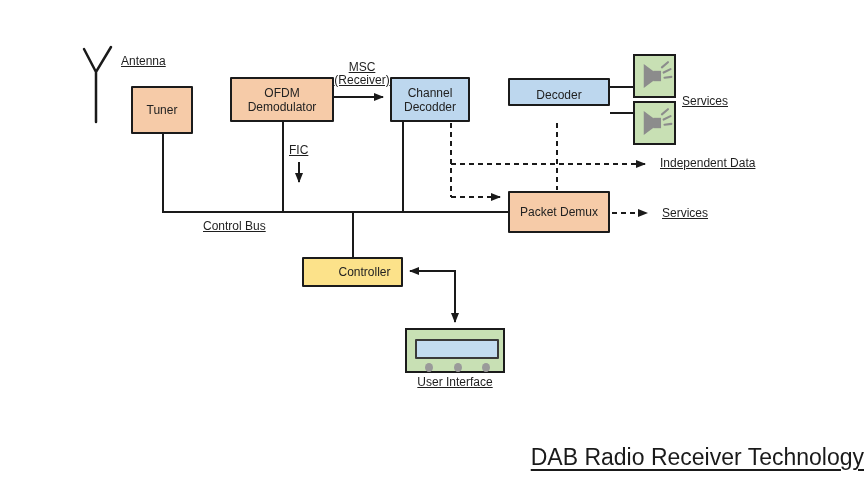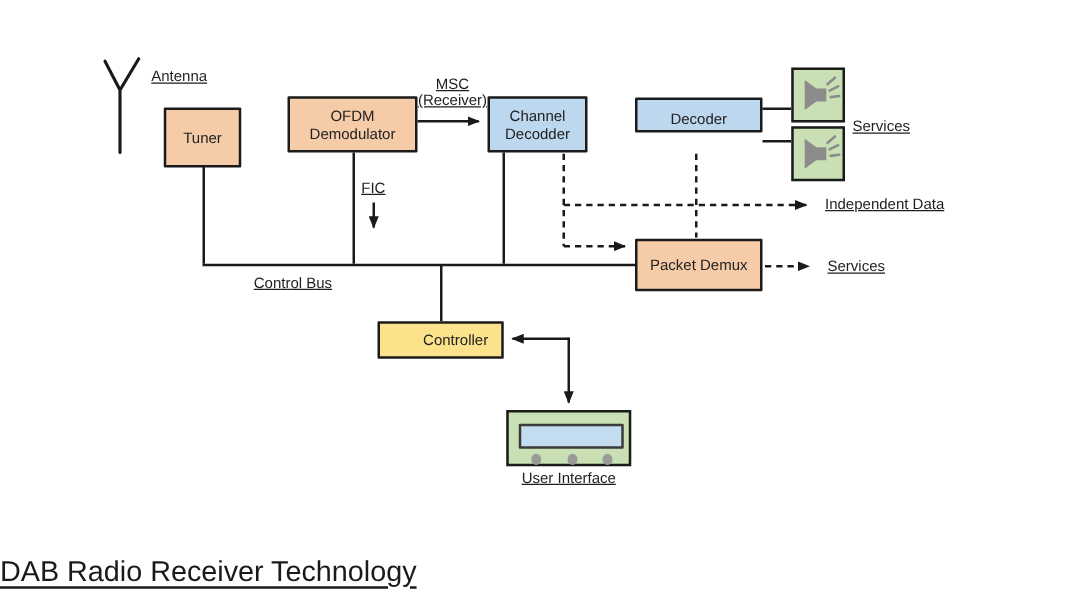--- a/index.html
+++ b/index.html
@@ -97,21 +97,21 @@
   #lbl-bus       { left: 169px; top: 220px; margin-left: 34px; }
   #lbl-svc-audio { left: 682px; top: 95px; }
   #lbl-inddata   { left: 660px; top: 157px; }
   #lbl-svc-pkt   { left: 662px; top: 207px; }
   #lbl-ui        { left: 405px; top: 376px; width: 100px; text-align: center; }
 
   .title {
     position: absolute;
     left: 0; top: 444px;
     width: 864px;
-    text-align: left;
+    text-align: right;
     font-size: 23px;
     color: #1a1a1a;
     text-decoration: underline;
     text-underline-offset: 4px;
   }
 </style>
 </head>
 <body>
 
 <div class="canvas">

